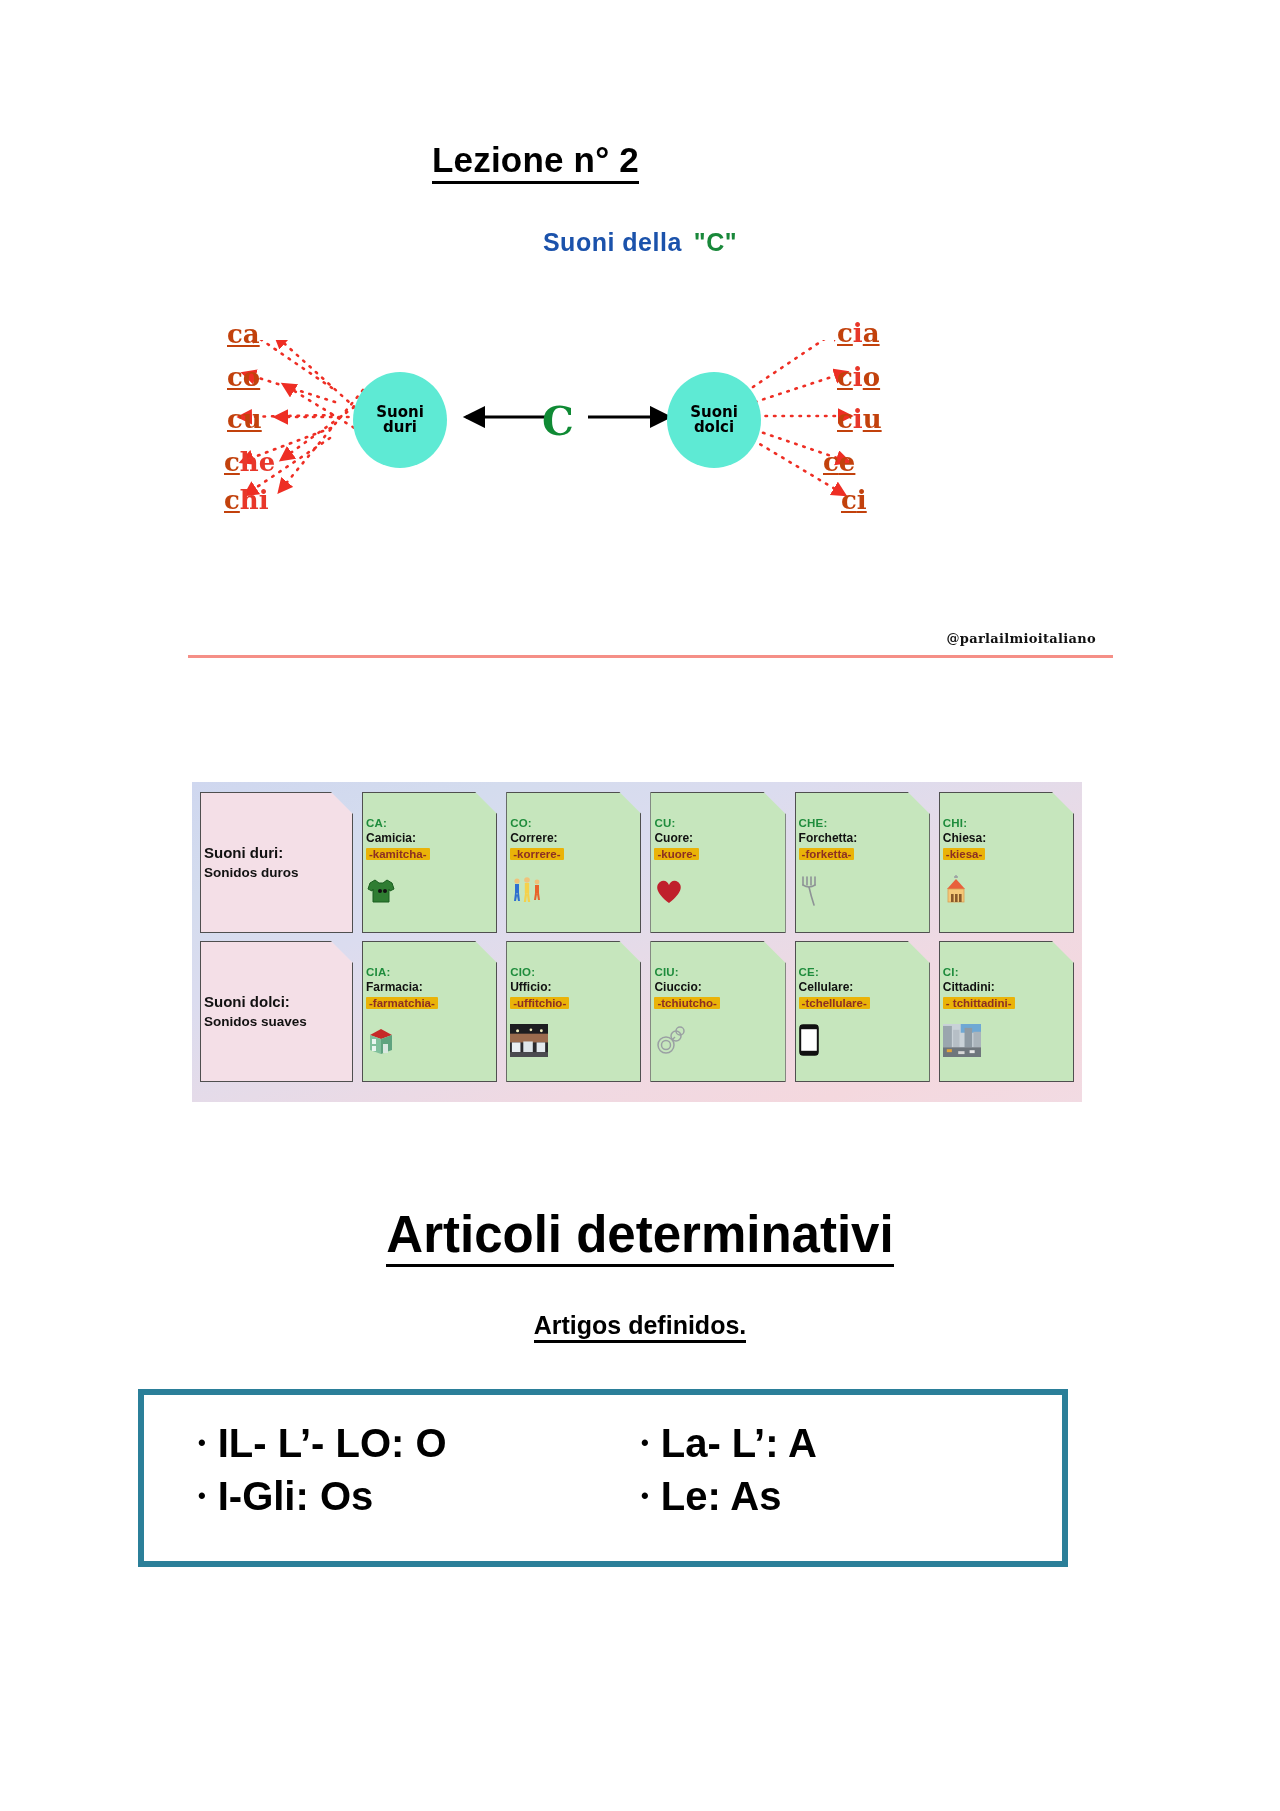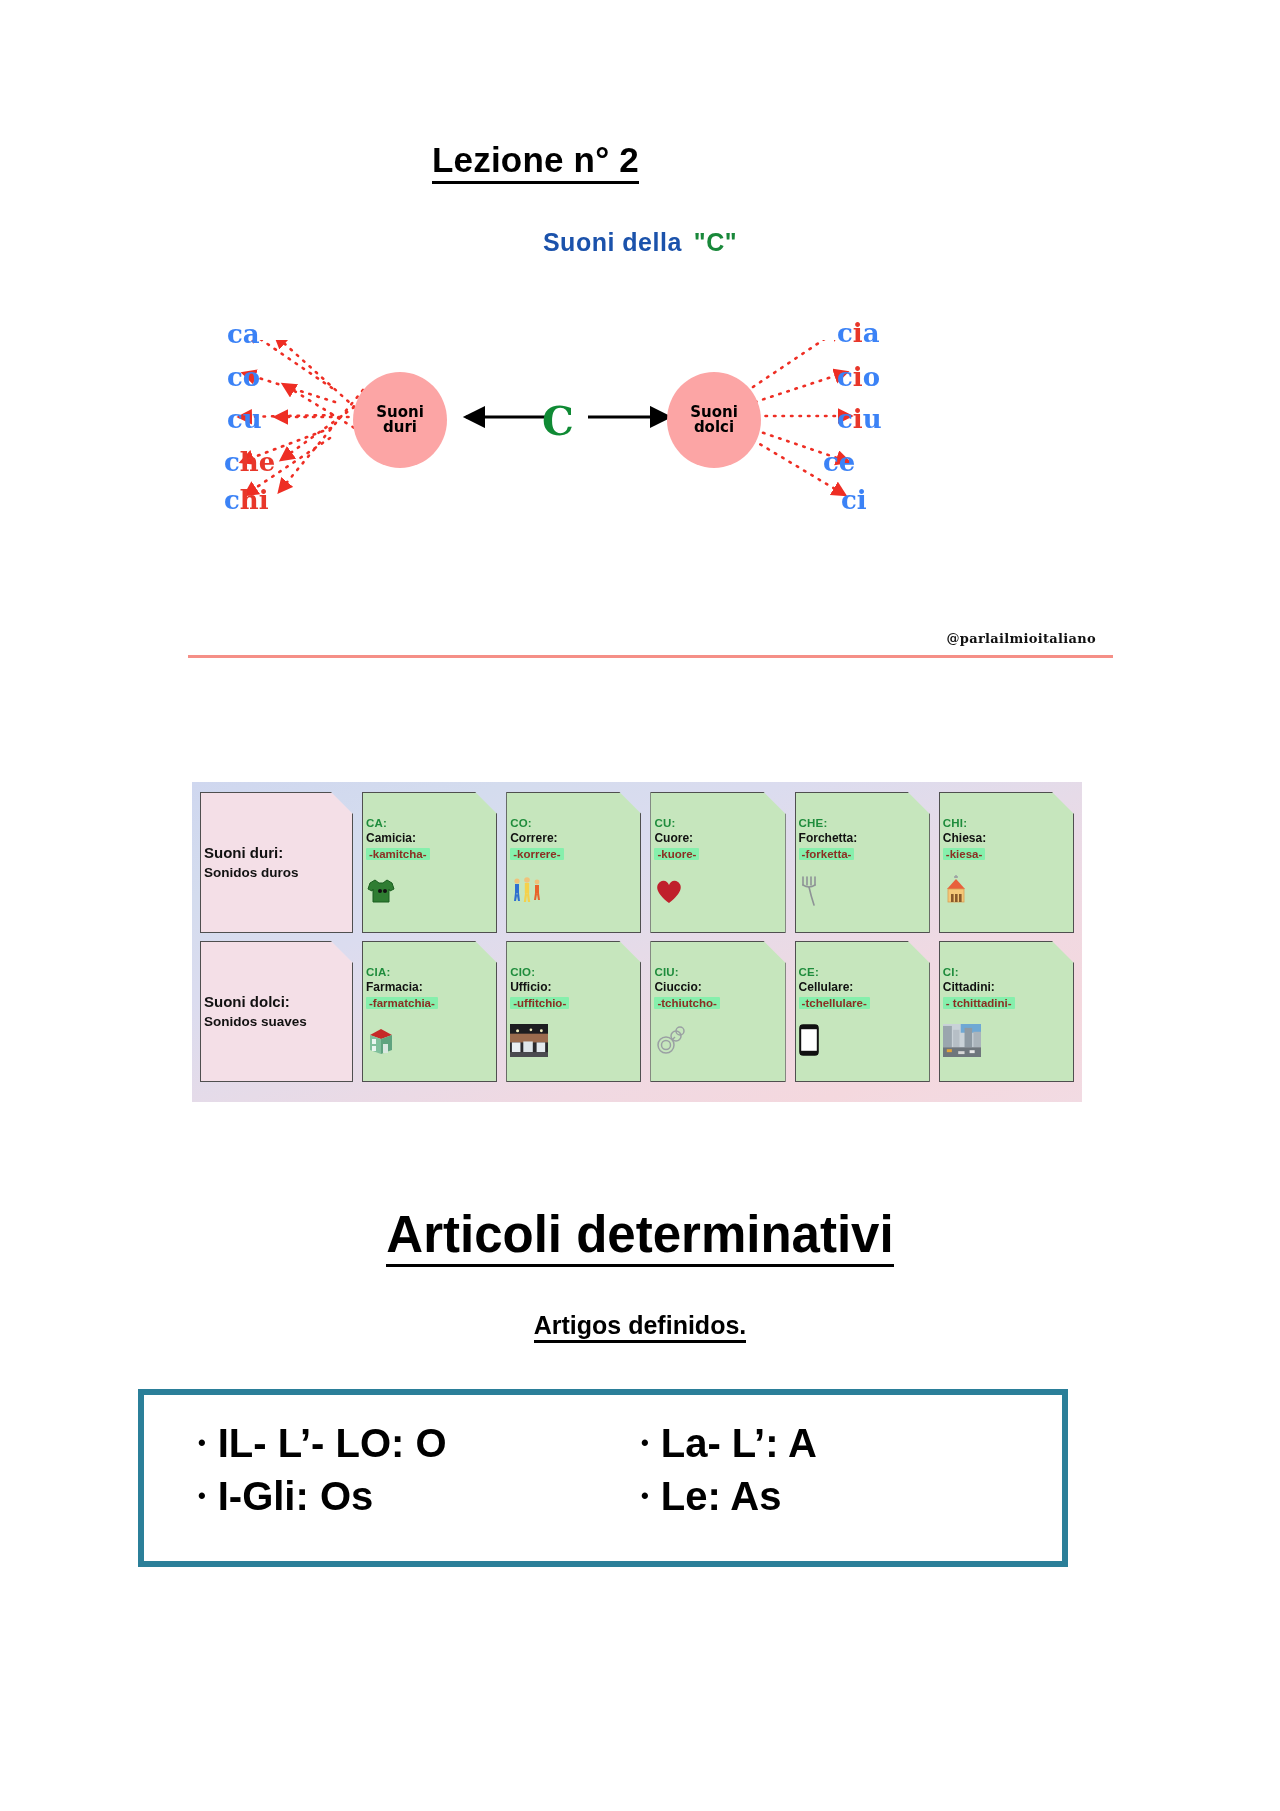--- a/index.html
+++ b/index.html
@@ -56,27 +56,27 @@
   }
   .diagram svg { display: block; }
 
   .syll {
     position: absolute;
     font-family: "DejaVu Serif", serif;
     font-weight: bold;
     font-size: 26px;
     white-space: nowrap;
   }
-  .syll .g { color: #3b82f6; }
+  .syll .g { color: #c2410c; text-decoration: underline; }
   .syll .r { color: #e8372a; }
 
   .bubble {
     position: absolute;
     border-radius: 50%;
-    background: #fca5a5;
+    background: #5eead4;
     display: flex;
     align-items: center;
     justify-content: center;
     text-align: center;
     color: #000;
     font-family: "DejaVu Sans", sans-serif;
     font-weight: bold;
     font-size: 15px;
     line-height: 1.02;
   }
@@ -201,21 +201,21 @@
   .card-word {
     font-size: 12px;
     font-weight: bold;
     color: #111;
     margin-bottom: 3px;
   }
   .card-pron {
     font-size: 11.5px;
     font-weight: bold;
     color: #8c2f23;
-    background: #86efac;
+    background: #eab308;
     padding: 0 3px;
     border-radius: 1px;
     margin-bottom: 14px;
     white-space: nowrap;
   }
   .card-emoji {
     font-size: 24px;
     line-height: 1;
     height: 34px;
     display: flex;

